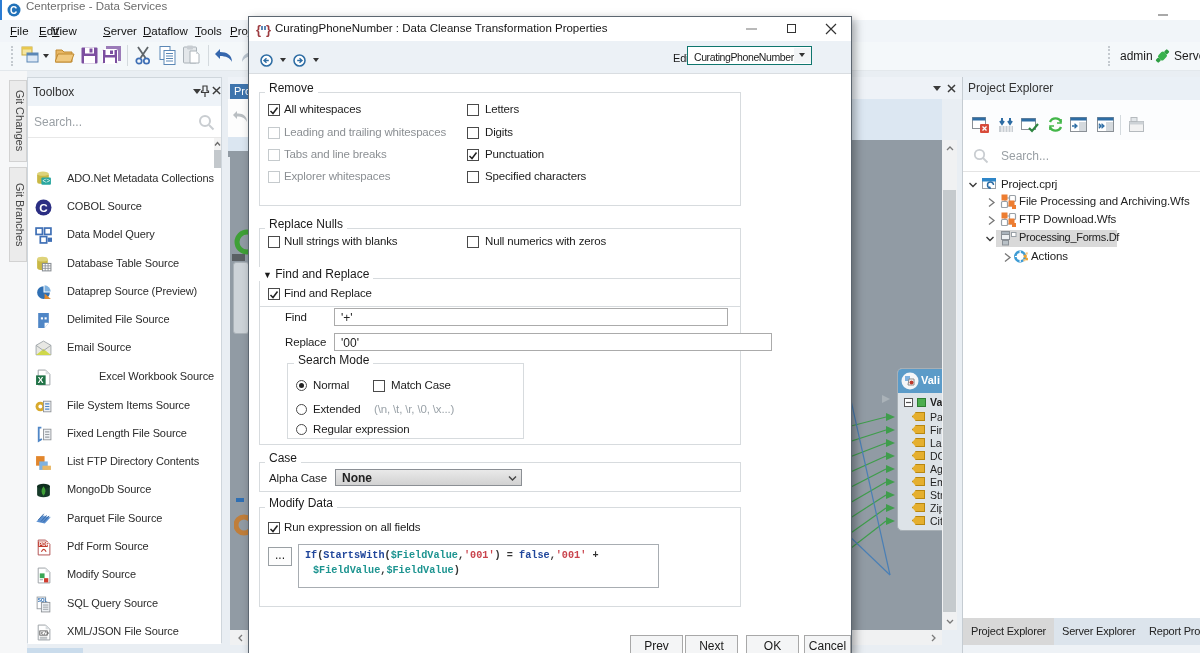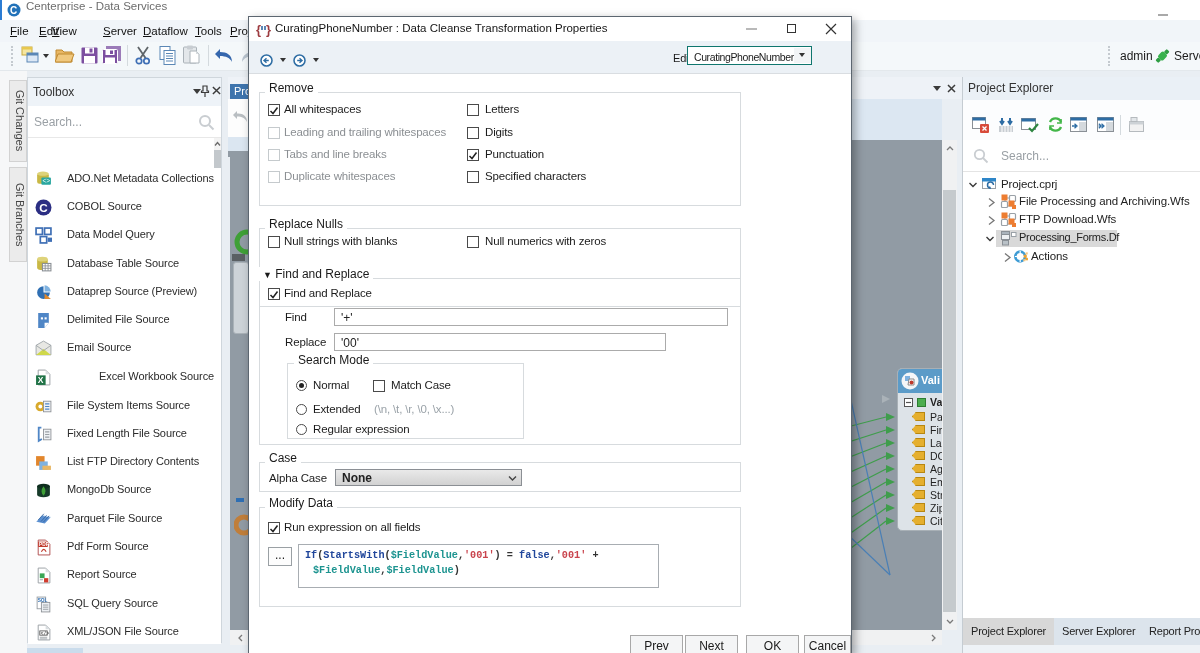--- a/index.html
+++ b/index.html
@@ -267,21 +267,21 @@
           <path d="M6 12 c1.5 -3 3 -3 4.5 0" fill="none" stroke="#c0392b" stroke-width="1"></path>
         </svg>
       <div class="abs tbitem" style="top:372px;">Pdf Form Source</div>
       <svg class="abs tbicon" style="top:399px;" viewBox="0 0 16 16">
           <path d="M3 1 h7 l4 4 v10 h-11 z" fill="#fff" stroke="#9aa0a5" stroke-width="0.9"></path>
           <path d="M10 1 l4 4 h-4 z" fill="#d9dde0"></path>
           <rect x="4.5" y="6" width="4.5" height="4.5" fill="#3aa655"></rect>
           <rect x="8.5" y="10.5" width="4" height="4" fill="#d23b2e"></rect>
           <path d="M4.5 12 h3" stroke="#9aa0a5" stroke-width="0.9"></path>
         </svg>
-      <div class="abs tbitem" style="top:400px;">Report Source</div>
+      <div class="abs tbitem" style="top:400px;">Modify Source</div>
       <svg class="abs tbicon" style="top:428px;" viewBox="0 0 16 16">
           <rect x="2" y="1" width="8" height="11" fill="#fff" stroke="#9aa0a5" stroke-width="0.9"></rect>
           <text x="2.5" y="6" font-size="4.5" font-weight="bold" fill="#2f6fb3" font-family="Liberation Sans">SQL</text>
           <rect x="6" y="6" width="8" height="9" fill="#eef1f4" stroke="#8a8f94" stroke-width="0.8"></rect>
           <path d="M7.5 8.5 h5 M7.5 10.5 h5 M7.5 12.5 h5" stroke="#9aa0a5" stroke-width="0.9"></path>
         </svg>
       <div class="abs tbitem" style="top:429px;">SQL Query Source</div>
       <svg class="abs tbicon" style="top:456px;" viewBox="0 0 16 16">
           <path d="M3 1 h7 l4 4 v10 h-11 z" fill="#fff" stroke="#9aa0a5" stroke-width="0.9"></path>
           <path d="M10 1 l4 4 h-4 z" fill="#d9dde0"></path>
@@ -595,21 +595,21 @@
     <div class="abs leg" style="left:16px; top:64px;">Remove</div>
     <div class="abs cb" style="left:19px; top:87px;"><svg width="10" height="10" viewBox="0 0 10 10">
           <path d="M1.5 5 L4 7.5 L8.5 1.5" stroke="#222" stroke-width="1.5" fill="none"></path>
         </svg></div>
     <div class="abs lbl" style="left:35px; top:86px;">All whitespaces</div>
     <div class="abs cb dis" style="left:19px; top:110px;"></div>
     <div class="abs lbl dis" style="left:35px; top:109px;">Leading and trailing whitespaces</div>
     <div class="abs cb dis" style="left:19px; top:132px;"></div>
     <div class="abs lbl dis" style="left:35px; top:131px;">Tabs and line breaks</div>
     <div class="abs cb dis" style="left:19px; top:154px;"></div>
-    <div class="abs lbl dis" style="left:35px; top:153px;">Duplicate whitespaces</div>
+    <div class="abs lbl dis" style="left:35px; top:153px;">Explorer whitespaces</div>
     <div class="abs cb" style="left:218px; top:87px;"></div>
     <div class="abs lbl" style="left:236px; top:86px;">Letters</div>
     <div class="abs cb" style="left:218px; top:110px;"></div>
     <div class="abs lbl" style="left:236px; top:109px;">Digits</div>
     <div class="abs cb" style="left:218px; top:132px;"><svg width="10" height="10" viewBox="0 0 10 10">
           <path d="M1.5 5 L4 7.5 L8.5 1.5" stroke="#222" stroke-width="1.5" fill="none"></path>
         </svg></div>
     <div class="abs lbl" style="left:236px; top:131px;">Punctuation</div>
     <div class="abs cb" style="left:218px; top:154px;"></div>
     <div class="abs lbl" style="left:236px; top:153px;">Specified characters</div>
@@ -625,21 +625,21 @@
     <div class="abs leg" style="left:10px; top:250px;"><span style="font-size:9px;">▼</span> Find and Replace</div>
     <div class="abs cb" style="left:19px; top:271px;"><svg width="10" height="10" viewBox="0 0 10 10">
           <path d="M1.5 5 L4 7.5 L8.5 1.5" stroke="#222" stroke-width="1.5" fill="none"></path>
         </svg></div>
     <div class="abs lbl" style="left:35px; top:270px;">Find and Replace</div>
     <div class="abs lbl" style="left:36px; top:294px;">Find</div>
     <div class="abs ti" style="left:85px; top:291px; width:394px; height:18px;">
         <span style="position:absolute; left:6px; top:2px; color:#222;">'+'</span>
       </div>
     <div class="abs lbl" style="left:36px; top:319px;">Replace</div>
-    <div class="abs ti" style="left:85px; top:316px; width:332px; height:18px;">
+    <div class="abs ti" style="left:85px; top:316px; width:438px; height:18px;">
         <span style="position:absolute; left:6px; top:2px; color:#222;">'00'</span>
       </div>
     <div class="abs grp" style="left:38px; top:346px; width:237px; height:76px;"></div>
     <div class="abs leg" style="left:45px; top:336px;">Search Mode</div>
     <div class="abs radio" style="left:47px; top:363px;">
         <span style="position:absolute; left:2px; top:2px; width:5px; height:5px; border-radius:50%; background:#222;"></span>
       </div>
     <div class="abs lbl" style="left:64px; top:362px;">Normal</div>
     <div class="abs cb" style="left:124px; top:363px;"></div>
     <div class="abs lbl" style="left:142px; top:362px;">Match Case</div>

